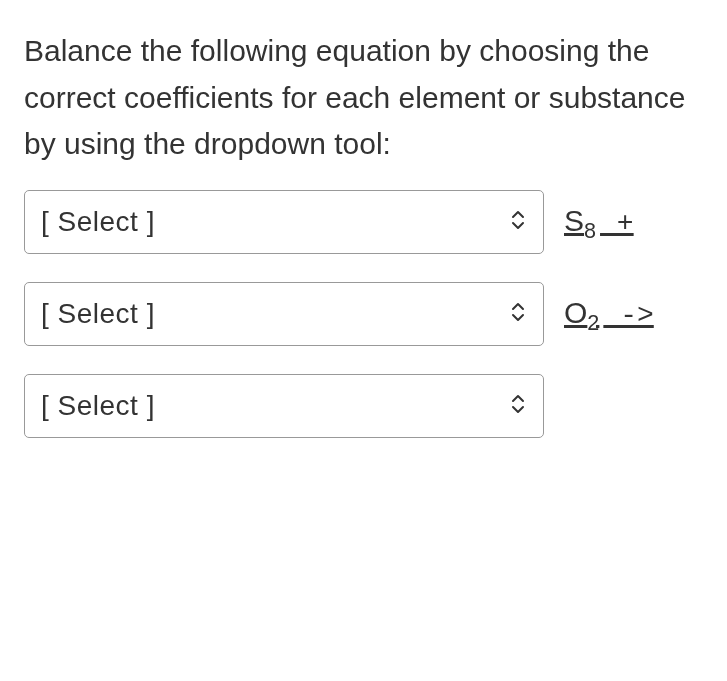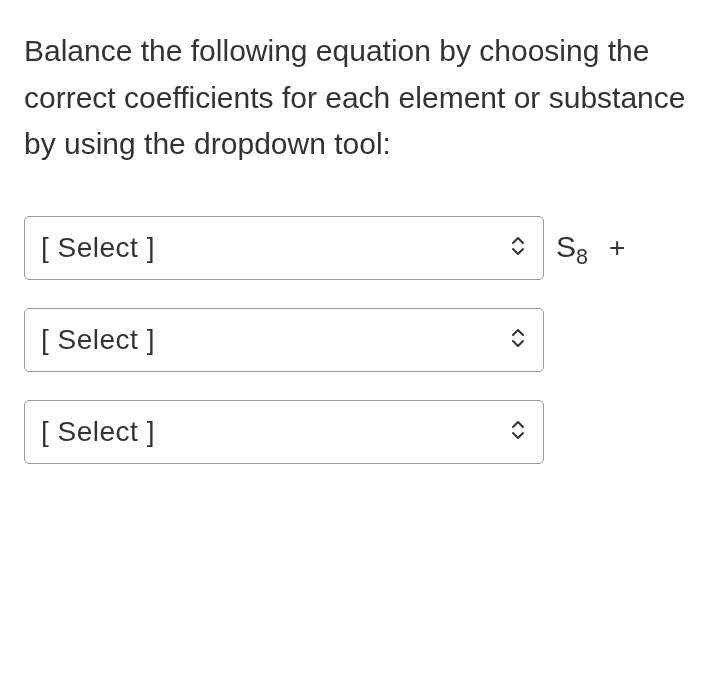--- a/index.html
+++ b/index.html
@@ -11,27 +11,27 @@
       font-family: 'Segoe UI', -apple-system, BlinkMacSystemFont, sans-serif;
       background: #ffffff;
       padding: 28px 24px;
       width: 727px;
     }
     .instructions {
       font-size: 30px;
       font-weight: 400;
       color: #333333;
       line-height: 1.55;
-      margin-bottom: 48px;
+      margin-bottom: 22px;
     }
     .equation-row {
       display: flex;
       align-items: center;
       margin-bottom: 28px;
-      gap: 12px;
+      gap: 20px;
     }
     .dropdown {
       flex: 0 0 auto;
       width: 520px;
       height: 64px;
       border: 1px solid #999999;
       border-radius: 5px;
       background: #ffffff;
       display: flex;
       align-items: center;
@@ -46,20 +46,21 @@
     }
     .stepper-icon {
       flex-shrink: 0;
       color: #333333;
     }
     .formula {
       font-size: 30px;
       color: #333333;
       font-family: 'Segoe UI', sans-serif;
       white-space: nowrap;
+      text-decoration: underline;
     }
     .formula sub {
       font-size: 0.72em;
       vertical-align: sub;
       line-height: 0;
     }
     .op {
       font-family: 'Courier New', monospace;
       font-size: 28px;
       color: #333333;
@@ -87,20 +88,21 @@
 <div class="equation-row">
   <div class="dropdown">
     <span class="dropdown-label">[ Select ]</span>
     <span>
       <svg class="stepper-icon" width="18" height="24" viewBox="0 0 18 24">
         <path d="M4 9 L9 4 L14 9" stroke="currentColor" stroke-width="2" fill="none" stroke-linecap="round" stroke-linejoin="round"></path>
         <path d="M4 15 L9 20 L14 15" stroke="currentColor" stroke-width="2" fill="none" stroke-linecap="round" stroke-linejoin="round"></path>
       </svg>
     </span>
   </div>
+  <span class="formula"><span>O</span><sub>2</sub><span class="op"> -&gt;</span></span>
 </div>
 
 <div class="equation-row">
   <div class="dropdown">
     <span class="dropdown-label">[ Select ]</span>
     <span>
       <svg class="stepper-icon" width="18" height="24" viewBox="0 0 18 24">
         <path d="M4 9 L9 4 L14 9" stroke="currentColor" stroke-width="2" fill="none" stroke-linecap="round" stroke-linejoin="round"></path>
         <path d="M4 15 L9 20 L14 15" stroke="currentColor" stroke-width="2" fill="none" stroke-linecap="round" stroke-linejoin="round"></path>
       </svg>

